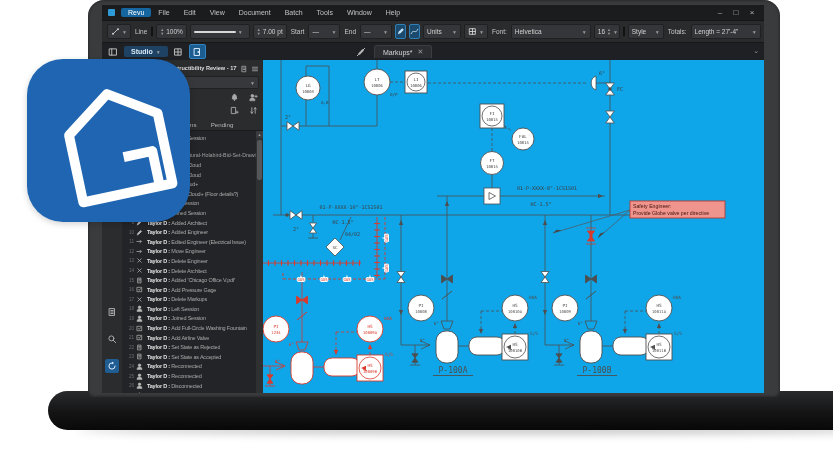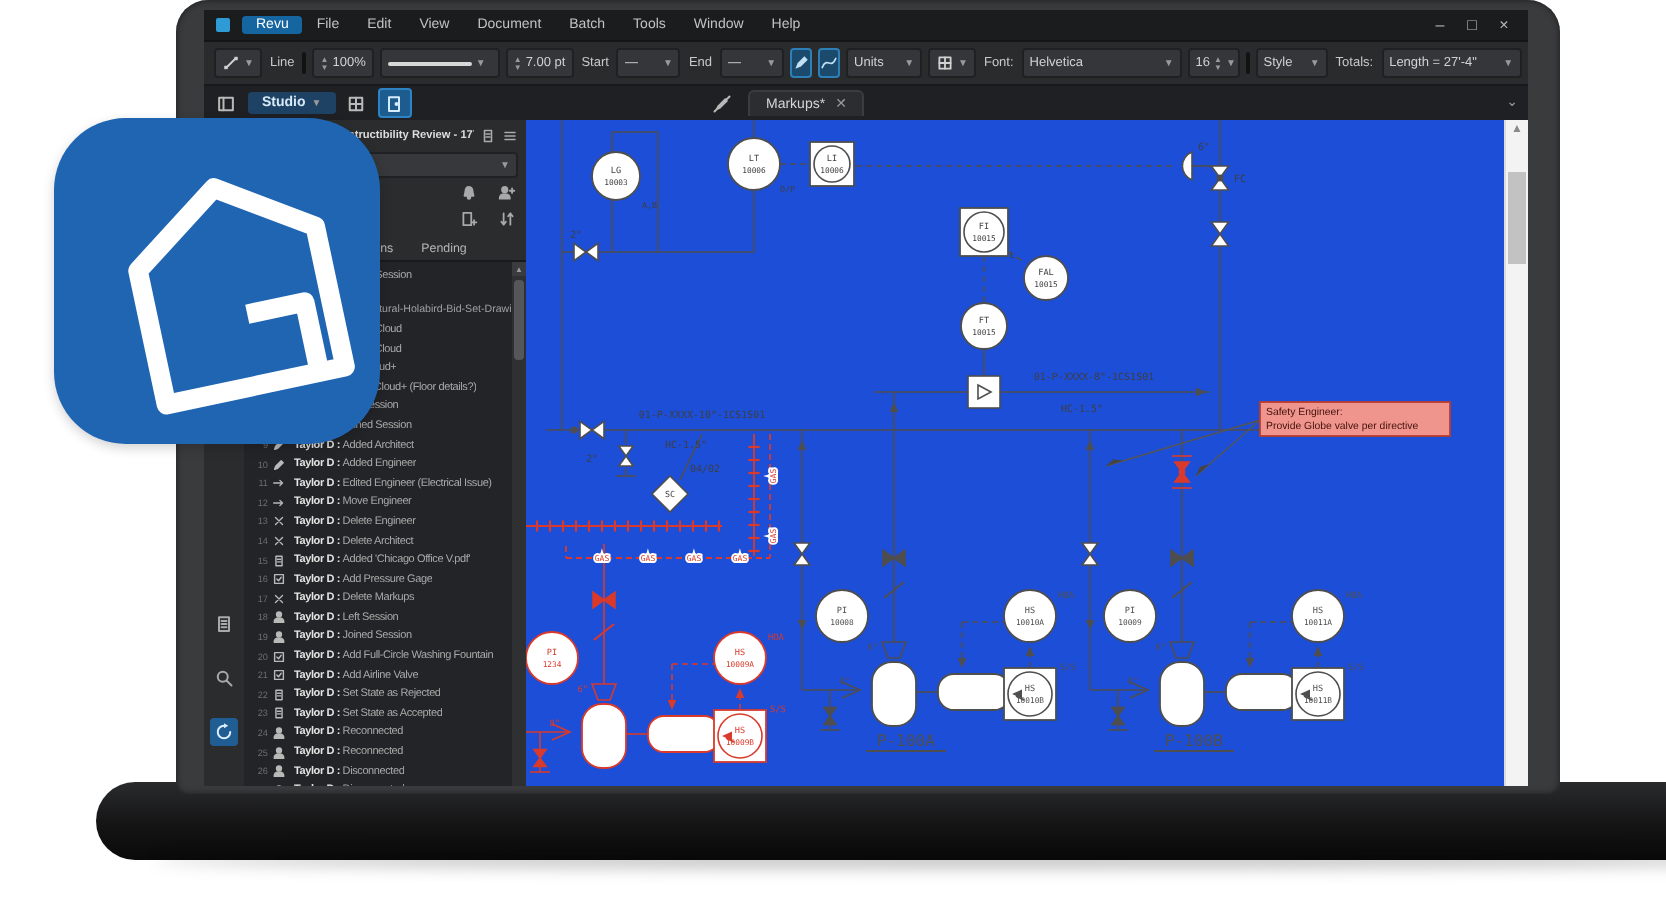--- a/index.html
+++ b/index.html
@@ -72,21 +72,21 @@
   .nrow{height:9.6px;display:flex;align-items:center;padding-left:3px;}
   .nnum{width:9px;font-size:4.6px;color:#6d6d6d;text-align:right;padding-right:2px;flex:0 0 auto;}
   .nico{width:11px;color:#b9b9b9;flex:0 0 auto;display:flex;align-items:center;}
   .ntext{font-size:5.5px;letter-spacing:-0.2px;white-space:nowrap;overflow:hidden;color:#a9a9a9;}
   .ntext b{color:#e4e4e4;}
   .ndetail{height:8px;font-size:5.3px;color:#a0a0a0;padding-left:24px;white-space:nowrap;overflow:hidden;}
   .plist-scroll{position:absolute;right:0;top:0;width:7px;height:100%;background:#2f3032;}
   .plist-scroll .up{height:7px;background:#3a3b3e;color:#9a9a9a;font-size:4px;text-align:center;line-height:7px;}
   .plist-scroll .thumb{position:absolute;left:1px;right:1px;top:9px;height:40px;background:#55565a;border-radius:2px;}
   
-  .canvas{position:absolute;left:161px;top:55px;width:501px;height:335px;background:#1d4ed8;}
+  .canvas{position:absolute;left:161px;top:55px;width:501px;height:335px;background:#0ea5e9;padding-left:20px;}
   .canvas svg{position:absolute;left:0;top:0;}
   .cscroll{position:absolute;right:0;top:0;width:11px;height:333px;background:#f3f3f3;border-left:1px solid #dcdcdc;}
   .cscroll .up{color:#8a8a8a;font-size:6px;text-align:center;line-height:10px;}
   .cscroll .thumb{position:absolute;left:1px;right:1px;top:26px;height:46px;background:#c2c2c2;}
   
   #logo{position:absolute;left:27px;top:59px;width:163px;height:163px;border-radius:36px;
     box-shadow:0 2px 6px rgba(0,0,0,.18);}
   svg.ic{width:10px;height:10px;fill:none;stroke:currentColor;stroke-width:1.6;stroke-linecap:round;stroke-linejoin:round;}
 </style>
 </head>

